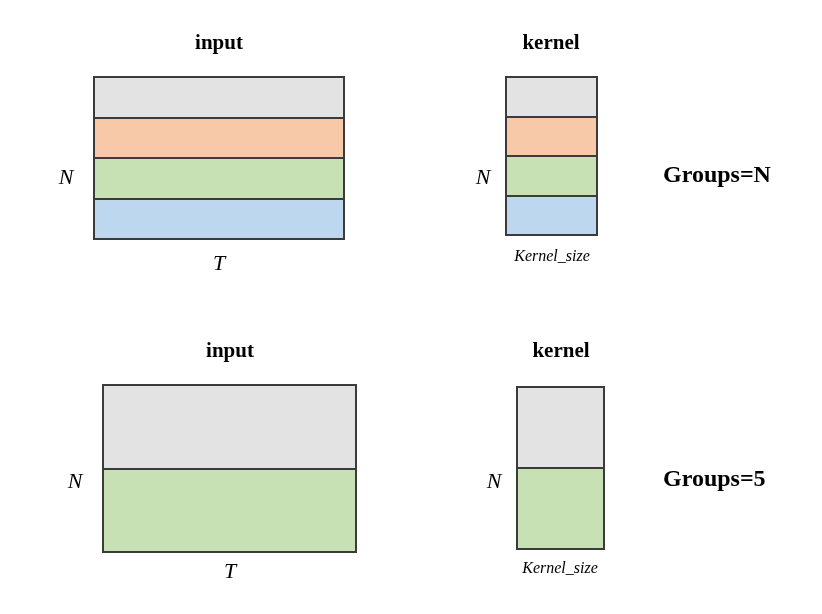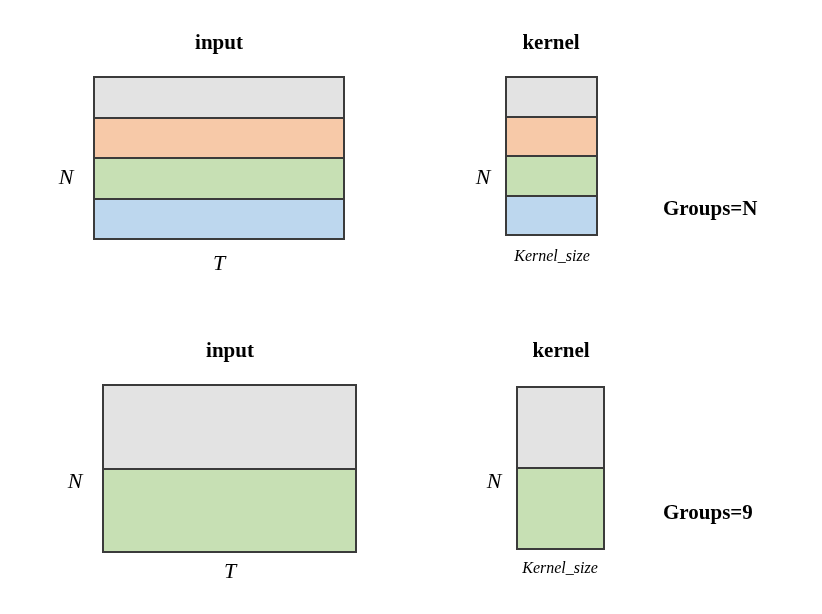--- a/index.html
+++ b/index.html
@@ -53,25 +53,24 @@
     white-space: nowrap;
     text-align: center;
     font-family: "Liberation Serif", "DejaVu Serif", serif;
   }
   .dim-label.small {
     font-size: 16px;
   }
   .group-label {
     position: absolute;
     font-weight: bold;
-    font-size: 21px;
+    font-size: 24px;
     line-height: 1;
     white-space: nowrap;
     font-family: "Liberation Serif", "DejaVu Serif", serif;
-    margin-top: 36px;
   }
 </style>
 </head>
 <body>
 
 <div id="canvas">
 
   <div class="title" style="left:139px; top:32px; width:160px;">input</div>
 
   <div class="dim-label" style="left:50px; top:166px; width:32px;">N</div>
@@ -115,15 +114,15 @@
 
   <div class="dim-label" style="left:478px; top:470px; width:32px;">N</div>
 
   <div class="block" style="left:516px; top:386px; width:89px; height:164px;">
     <div class="band" style="background:#e3e3e3;"></div>
     <div class="band" style="background:#c7e0b4;"></div>
   </div>
 
   <div class="dim-label small" style="left:485px; top:560px; width:150px;">Kernel_size</div>
 
-  <div class="group-label" style="left:663px; top:466px;">Groups=9</div>
+  <div class="group-label" style="left:663px; top:466px;">Groups=5</div>
 
 </div>
 
 </body></html>

